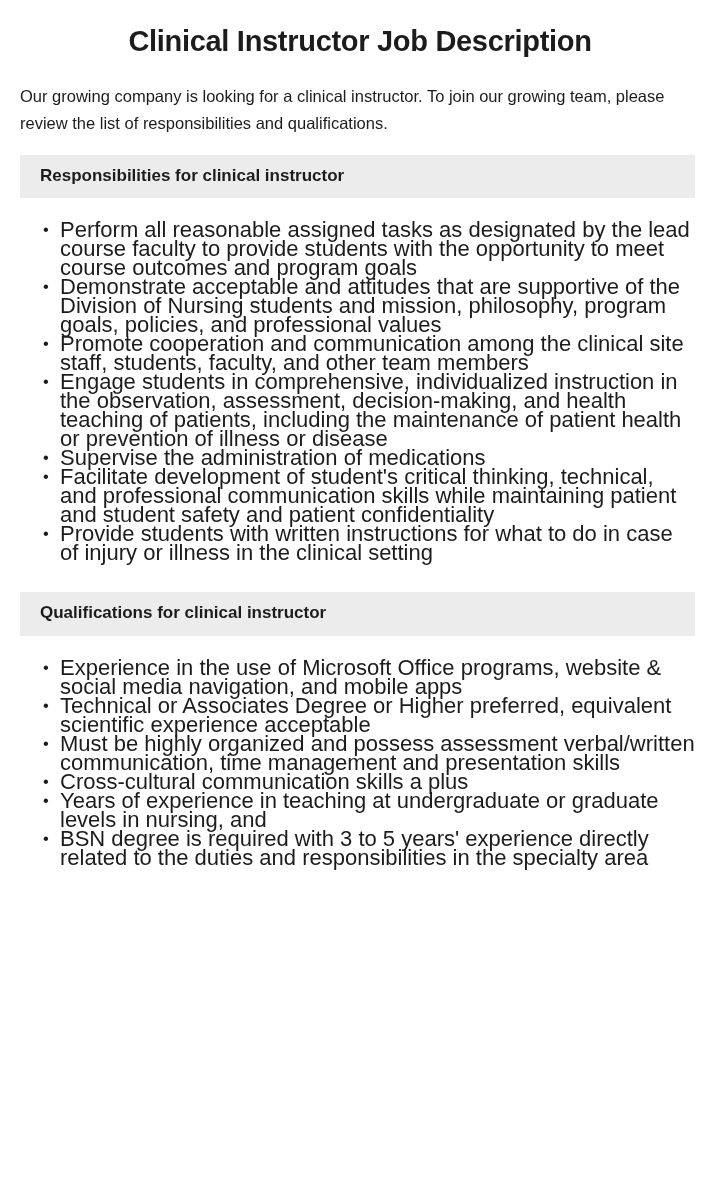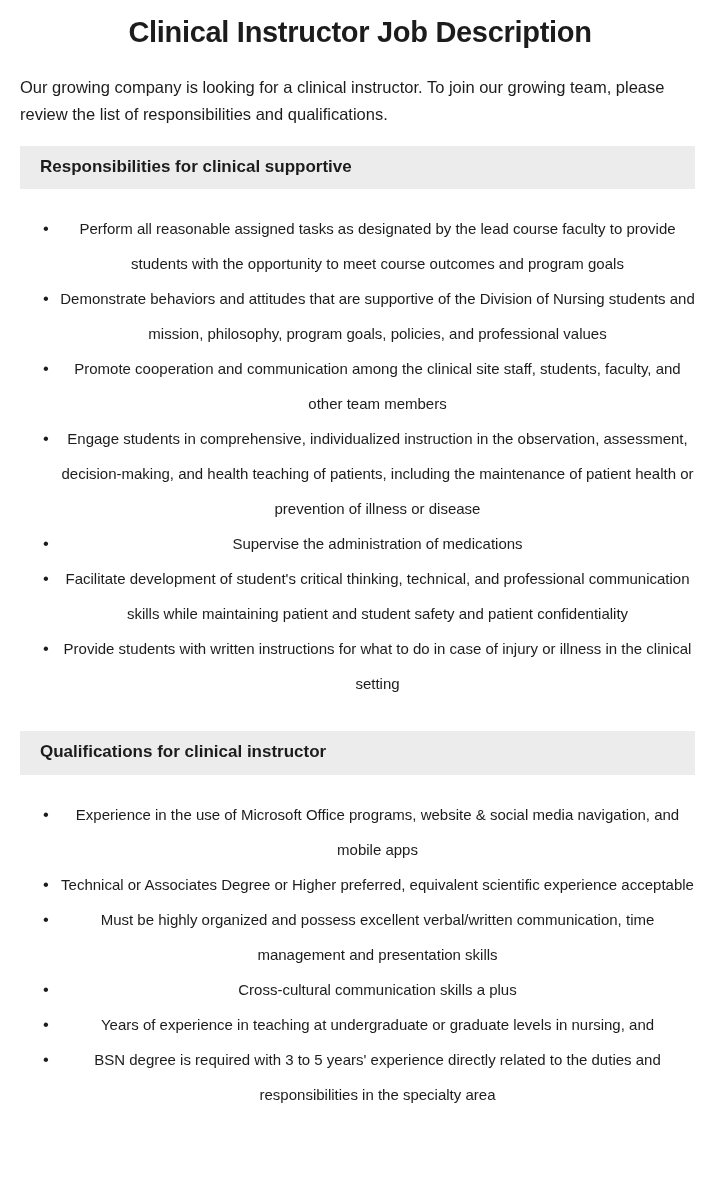--- a/index.html
+++ b/index.html
@@ -14,21 +14,21 @@
   }
   body {
     width: 720px;
     min-height: 1192px;
     font-family: "Liberation Sans", sans-serif;
     color: var(--text-color);
   }
   .page {
     width: 720px;
     min-height: 1192px;
-    padding: 11px 0 30px 0;
+    padding: 20px 0 30px 0;
   }
   .page-title {
     font-size: 29px;
     font-weight: 700;
     text-align: center;
     letter-spacing: -0.3px;
     margin: 4px 20px 24px 20px;
     line-height: 1.2;
   }
   .intro {
@@ -43,24 +43,23 @@
     font-size: 17px;
     font-weight: 700;
     line-height: 1.2;
   }
   ul.bullet-list {
     list-style: none;
     margin: 22px 25px 30px 20px;
     padding: 0 0 0 40px;
   }
   ul.bullet-list li {
-    font-size: 15px;
-    line-height: 35px;
+    font-size: 22px;
+    line-height: 19px;
     position: relative;
-    text-align: center;
   }
   ul.bullet-list li::before {
     content: "\2022";
     position: absolute;
     left: -17px;
     top: 0;
     font-size: 16.5px;
     color: var(--text-color);
   }
   .section + .section {
@@ -69,37 +68,37 @@
 </head>
 <body>
 
 <div class="page">
 
   <h1 class="page-title">Clinical Instructor Job Description</h1>
 
   <p class="intro">Our growing company is looking for a clinical instructor. To join our growing team, please review the list of responsibilities and qualifications.</p>
 
   <div class="section">
-    <div class="section-heading">Responsibilities for clinical supportive</div>
+    <div class="section-heading">Responsibilities for clinical instructor</div>
     <ul class="bullet-list">
       <li>Perform all reasonable assigned tasks as designated by the lead course faculty to provide students with the opportunity to meet course outcomes and program goals</li>
-      <li>Demonstrate behaviors and attitudes that are supportive of the Division of Nursing students and mission, philosophy, program goals, policies, and professional values</li>
+      <li>Demonstrate acceptable and attitudes that are supportive of the Division of Nursing students and mission, philosophy, program goals, policies, and professional values</li>
       <li>Promote cooperation and communication among the clinical site staff, students, faculty, and other team members</li>
       <li>Engage students in comprehensive, individualized instruction in the observation, assessment, decision-making, and health teaching of patients, including the maintenance of patient health or prevention of illness or disease</li>
       <li>Supervise the administration of medications</li>
       <li>Facilitate development of student's critical thinking, technical, and professional communication skills while maintaining patient and student safety and patient confidentiality</li>
       <li>Provide students with written instructions for what to do in case of injury or illness in the clinical setting</li>
     </ul>
   </div>
 
   <div class="section">
     <div class="section-heading">Qualifications for clinical instructor</div>
     <ul class="bullet-list">
       <li>Experience in the use of Microsoft Office programs, website &amp; social media navigation, and mobile apps</li>
       <li>Technical or Associates Degree or Higher preferred, equivalent scientific experience acceptable</li>
-      <li>Must be highly organized and possess excellent verbal/written communication, time management and presentation skills</li>
+      <li>Must be highly organized and possess assessment verbal/written communication, time management and presentation skills</li>
       <li>Cross-cultural communication skills a plus</li>
       <li>Years of experience in teaching at undergraduate or graduate levels in nursing, and</li>
       <li>BSN degree is required with 3 to 5 years' experience directly related to the duties and responsibilities in the specialty area</li>
     </ul>
   </div>
 
 </div>
 
 </body></html>

